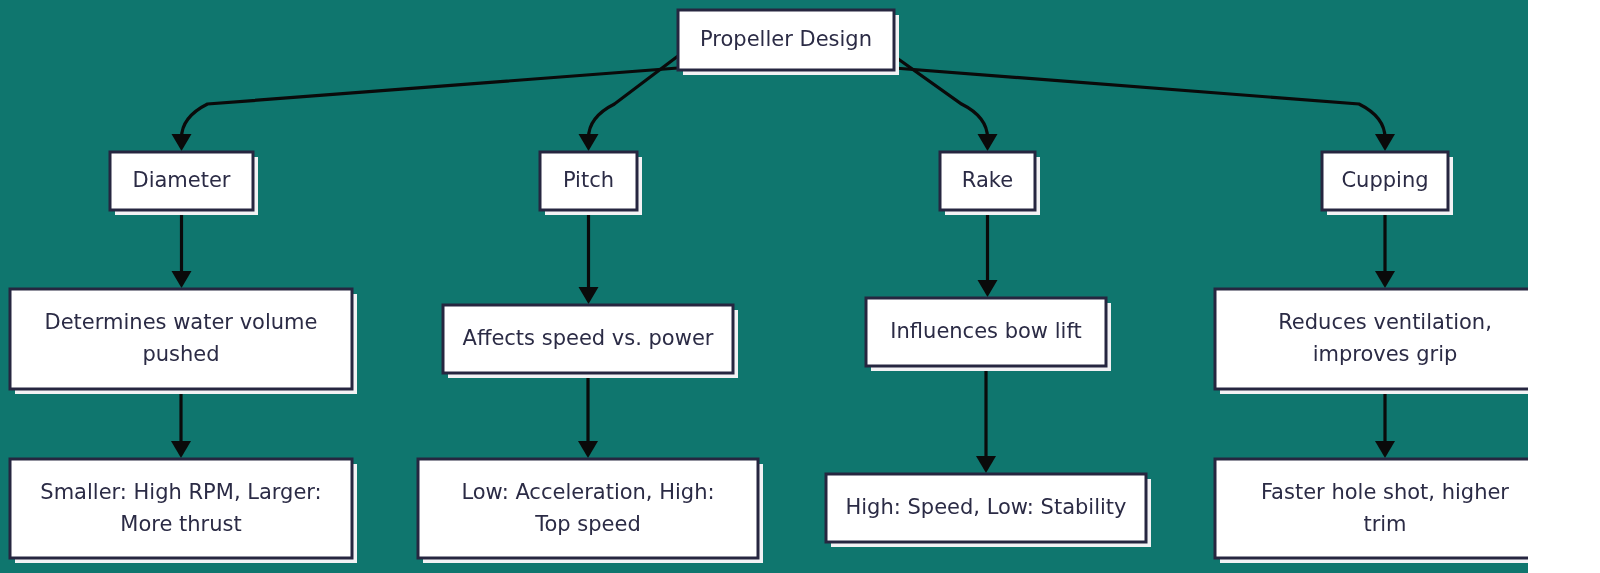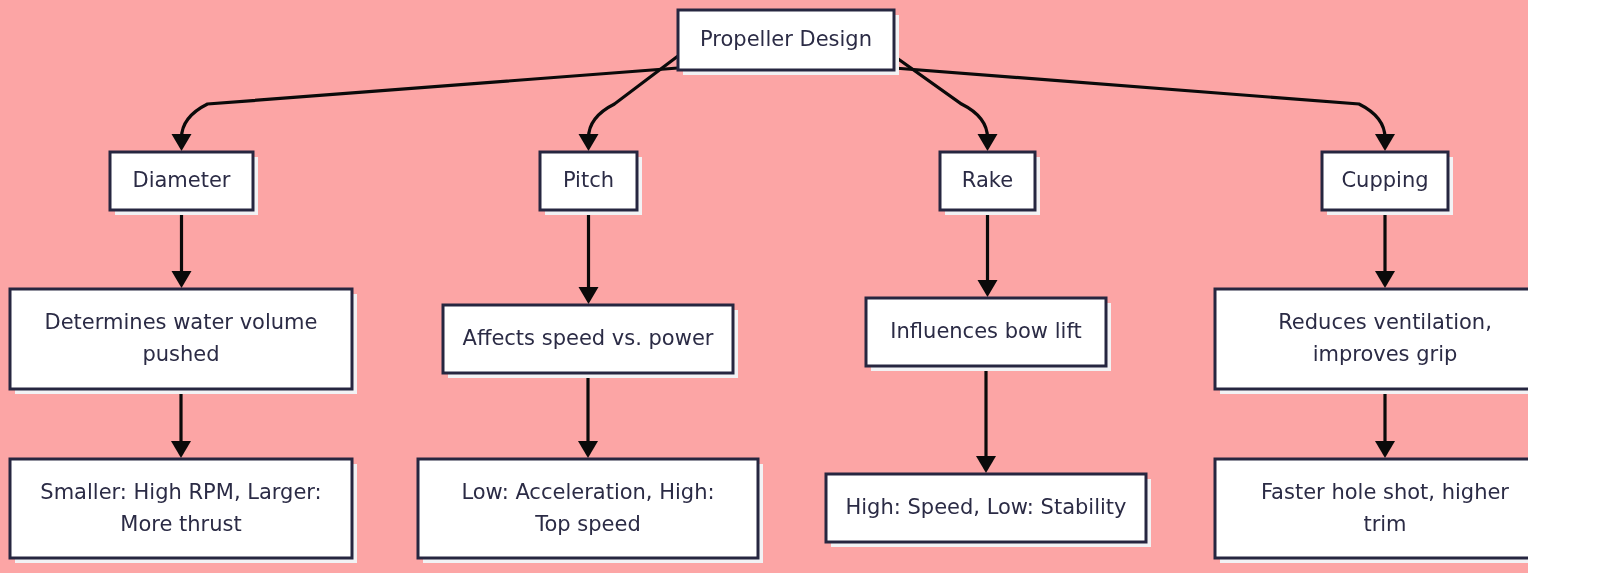--- a/index.html
+++ b/index.html
@@ -7,21 +7,21 @@
     padding: 0;
     background: #ffffff;
   }
   body {
     font-family: "DejaVu Sans", sans-serif;
   }
   #canvas {
     position: relative;
     width: 1528px;
     height: 573px;
-    background: #fca5a5;
+    background: #0f766e;
     overflow: hidden;
   }
   svg.flow {
     position: absolute;
     left: 0;
     top: 0;
     width: 1600px;
     height: 573px;
   }
   .node-rect {

